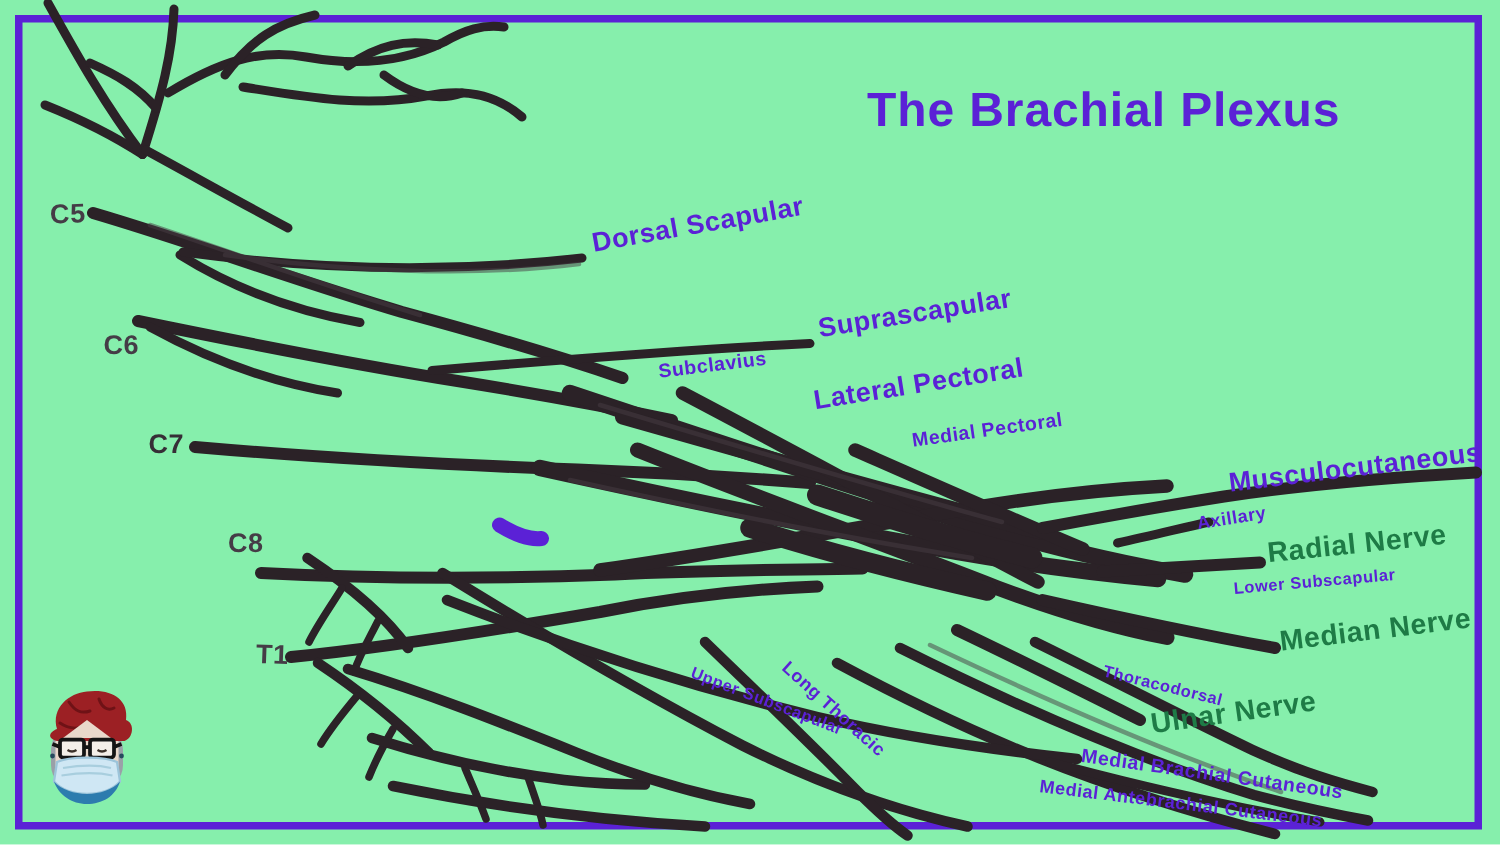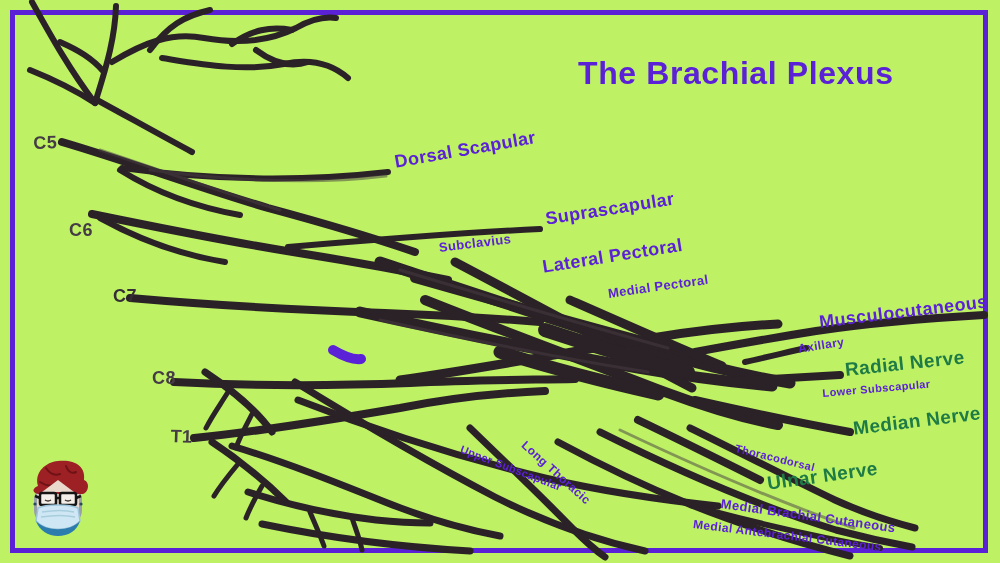--- a/index.html
+++ b/index.html
@@ -1,18 +1,18 @@
 <!DOCTYPE html>
 <html><head>
 <meta charset="utf-8">
 <style>
   html,body{margin:0;padding:0;background:#ffffff;}
   #stage{
     position:relative;width:1000px;height:563px;overflow:hidden;
-    background:#bef264;font-family:"Liberation Sans",sans-serif;
+    background:#86efac;font-family:"Liberation Sans",sans-serif;
   }
   #frame{
     position:absolute;left:10px;top:10px;right:12px;bottom:10px;
     border:5px solid #5b21d6;z-index:1;
   }
   #sketch{position:absolute;left:0;top:0;z-index:2;}
   .lbl{
     position:absolute;z-index:3;font-weight:bold;white-space:nowrap;
     transform-origin:left top;letter-spacing:.4px;
   }
@@ -110,22 +110,22 @@
       </g>
     </g>
 
     <path d="M333,350 C343,356 352,360 361,359" stroke="#5b21d6" stroke-width="10" fill="none" stroke-linecap="round"></path>
   </svg>
 
   <div id="title">The Brachial Plexus</div>
 
   <span class="lbl root" style="left:33px;top:133px;transform:rotate(-2deg)">C5</span>
   <span class="lbl root" style="left:69px;top:220px">C6</span>
-  <span class="lbl root" style="left:113px;top:286px;color:#362e36">C7</span>
-  <span class="lbl root" style="left:152px;top:368px">C8</span>
+  <span class="lbl root" style="left:99px;top:286px;color:#362e36">C7</span>
+  <span class="lbl root" style="left:152px;top:352px">C8</span>
   <span class="lbl root" style="left:171px;top:426px;transform:rotate(2deg)">T1</span>
 
   <span class="lbl purple" style="left:393px;top:152px;font-size:18px;transform:rotate(-10deg)">Dorsal Scapular</span>
   <span class="lbl purple" style="left:544px;top:209px;font-size:18px;transform:rotate(-9deg)">Suprascapular</span>
   <span class="lbl purple" style="left:541px;top:257px;font-size:18px;transform:rotate(-9deg)">Lateral Pectoral</span>
   <span class="lbl purple" style="left:818px;top:312px;font-size:18px;transform:rotate(-7deg)">Musculocutaneous</span>
 
   <span class="lbl purple" style="left:438px;top:240px;font-size:13px;transform:rotate(-7deg)">Subclavius</span>
   <span class="lbl purple" style="left:607px;top:286px;font-size:13px;transform:rotate(-8deg)">Medial Pectoral</span>
   <span class="lbl purple" style="left:797px;top:342px;font-size:12px;transform:rotate(-9deg)">Axillary</span>

